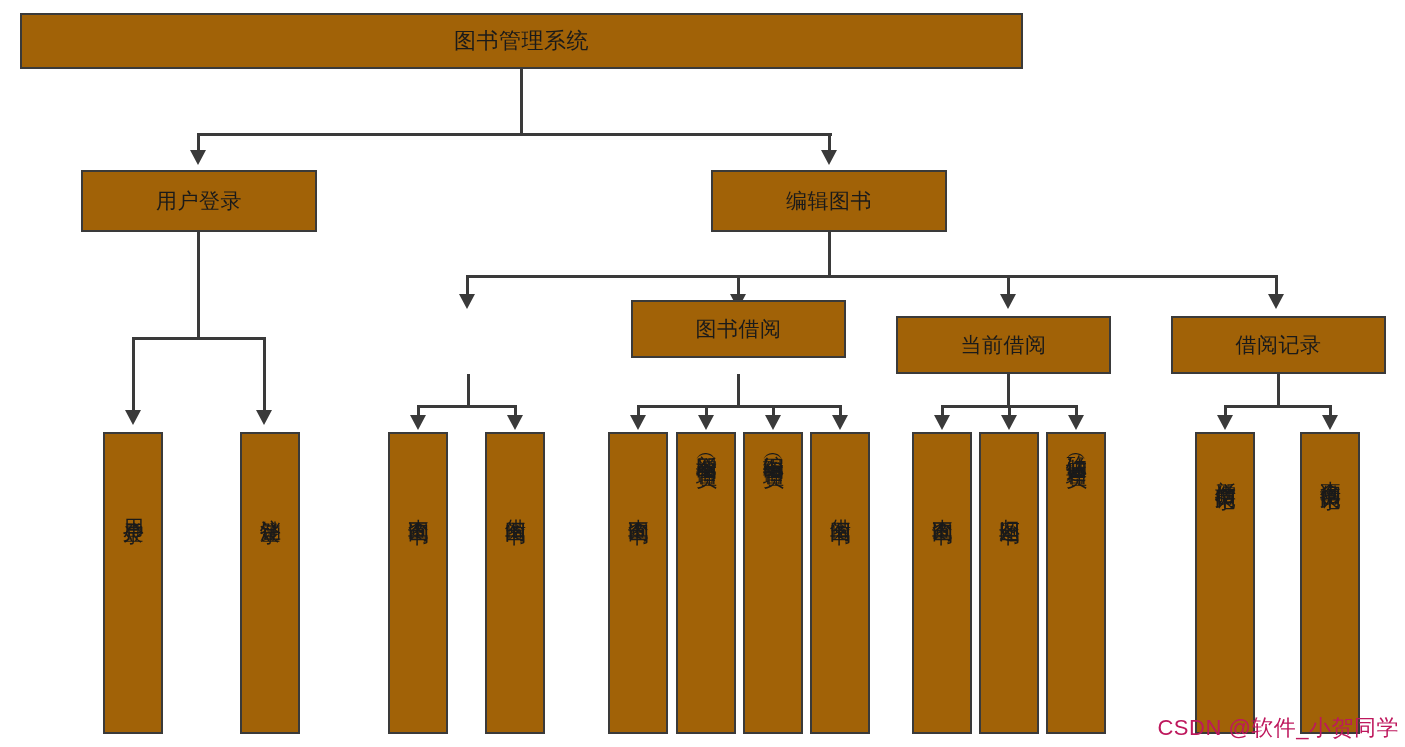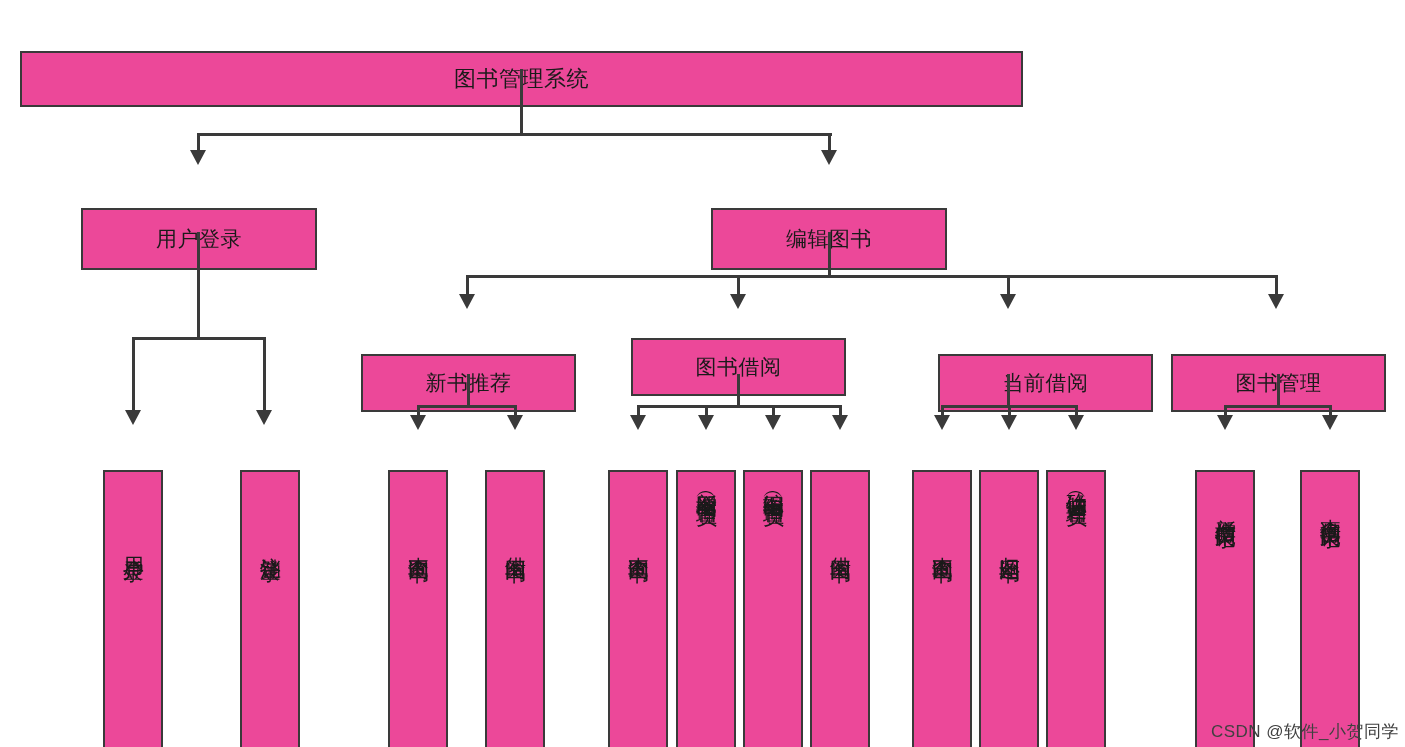--- a/index.html
+++ b/index.html
@@ -15,27 +15,26 @@
     position: relative;
     width: 1405px;
     height: 747px;
     background: #ffffff;
     overflow: hidden;
   }
   
   .node {
     position: absolute;
     box-sizing: border-box;
-    background: #ec4899;
+    background: #a16207;
     border: 2px solid #3a3a3a;
     display: flex;
     align-items: center;
     justify-content: center;
     color: #1a1a1a;
-    margin-top: 38px;
   }
   .node .label {
     display: block;
     text-align: center;
     letter-spacing: 0.5px;
   }
   
   .node.horiz .label {
     font-size: 21px;
     line-height: 1.1;
@@ -69,22 +68,22 @@
     height: 0;
     border-left: 8px solid transparent;
     border-right: 8px solid transparent;
     border-top: 15px solid #3a3a3a;
   }
   
   #watermark {
     position: absolute;
     right: 6px;
     bottom: 4px;
-    font-size: 17px;
-    color: #404040;
+    font-size: 22px;
+    color: #be185d;
     white-space: nowrap;
     letter-spacing: 0.5px;
     text-align: right;
   }
 </style>
 </head>
 <body>
 
 <div id="canvas">
 
@@ -118,31 +117,28 @@
   <div class="conn h" style="left:466px; top:275px; width:812px; height:3px;"></div>
   <div class="conn v" style="left:466px; top:275px; width:3px; height:24px;"></div>
   <div class="arrow" style="left:459px; top:294px;"></div>
   <div class="conn v" style="left:737px; top:275px; width:3px; height:24px;"></div>
   <div class="arrow" style="left:730px; top:294px;"></div>
   <div class="conn v" style="left:1007px; top:275px; width:3px; height:24px;"></div>
   <div class="arrow" style="left:1000px; top:294px;"></div>
   <div class="conn v" style="left:1275px; top:275px; width:3px; height:24px;"></div>
   <div class="arrow" style="left:1268px; top:294px;"></div>
 
-  <div class="node horiz" style="left:361px; top:316px; width:215px; height:58px;">
-    <span class="label">新书推荐</span>
-  </div>
   <div class="node horiz" style="left:631px; top:300px; width:215px; height:58px;">
     <span class="label">图书借阅</span>
   </div>
-  <div class="node horiz" style="left:938px; top:316px; width:215px; height:58px;">
+  <div class="node horiz" style="left:896px; top:316px; width:215px; height:58px;">
     <span class="label">当前借阅</span>
   </div>
   <div class="node horiz" style="left:1171px; top:316px; width:215px; height:58px;">
-    <span class="label">图书管理</span>
+    <span class="label">借阅记录</span>
   </div>
 
   <div class="conn v" style="left:467px; top:374px; width:3px; height:33px;"></div>
   <div class="conn h" style="left:417px; top:405px; width:100px; height:3px;"></div>
   <div class="conn v" style="left:417px; top:405px; width:3px; height:14px;"></div>
   <div class="arrow" style="left:410px; top:415px;"></div>
   <div class="conn v" style="left:514px; top:405px; width:3px; height:14px;"></div>
   <div class="arrow" style="left:507px; top:415px;"></div>
 
   <div class="conn v" style="left:737px; top:374px; width:3px; height:33px;"></div>

